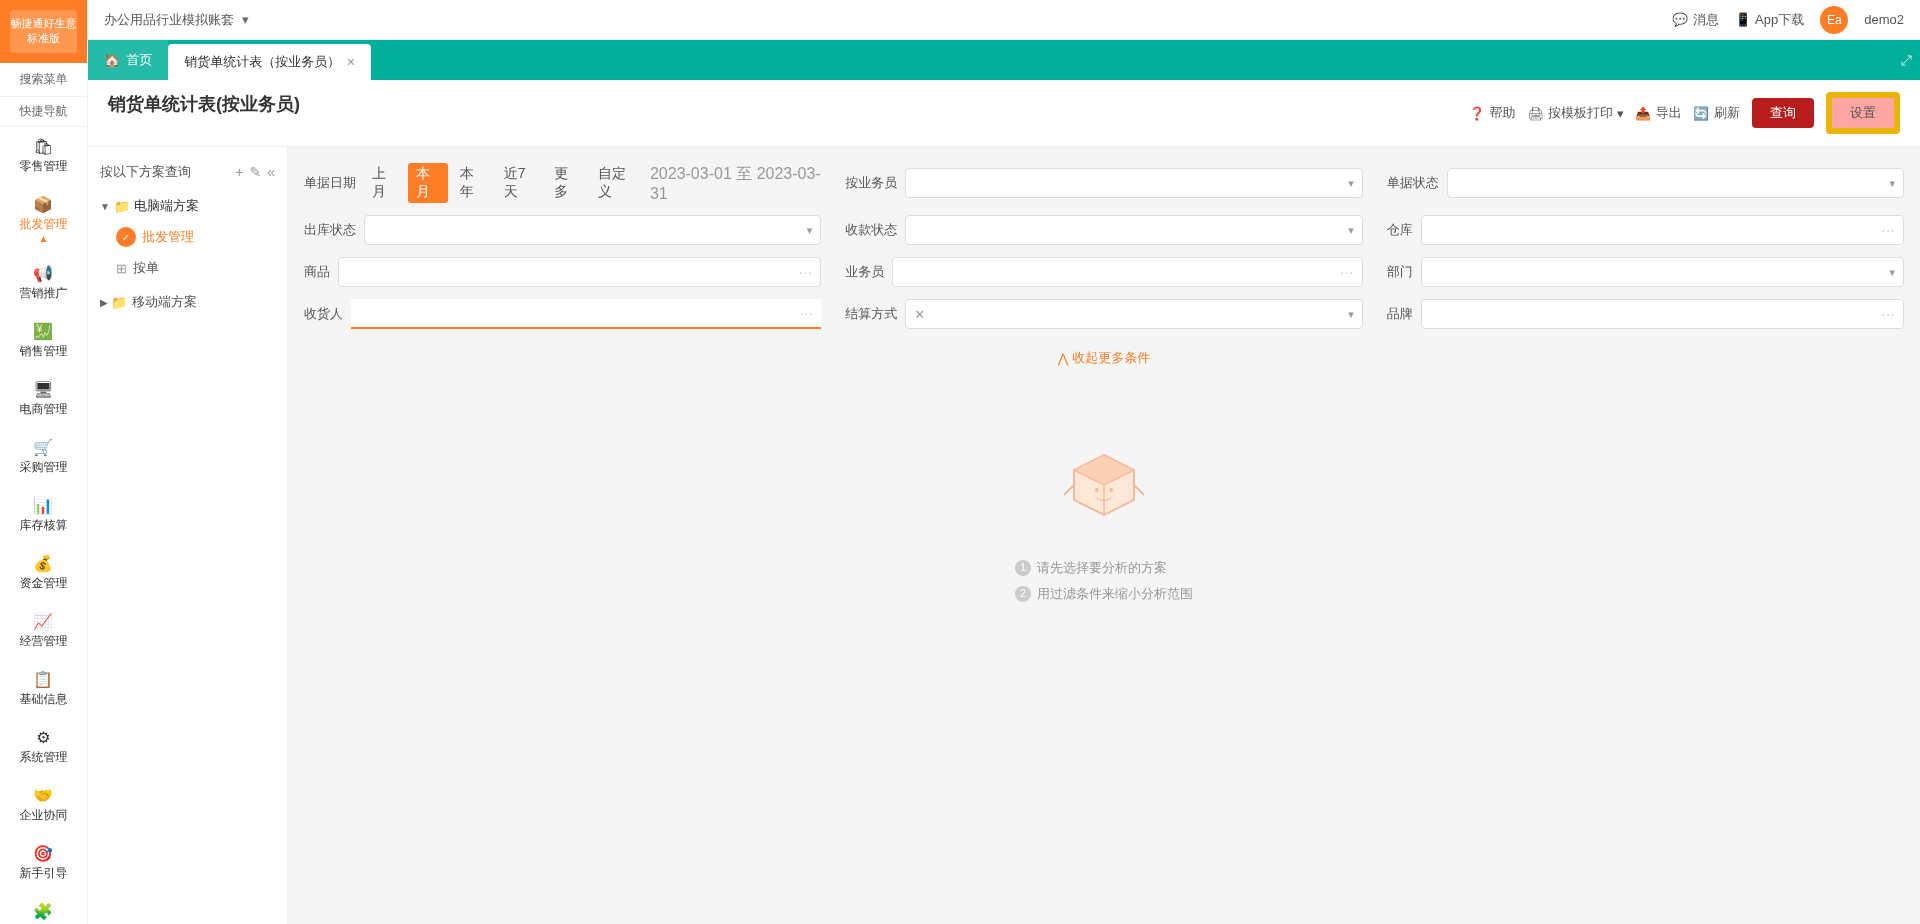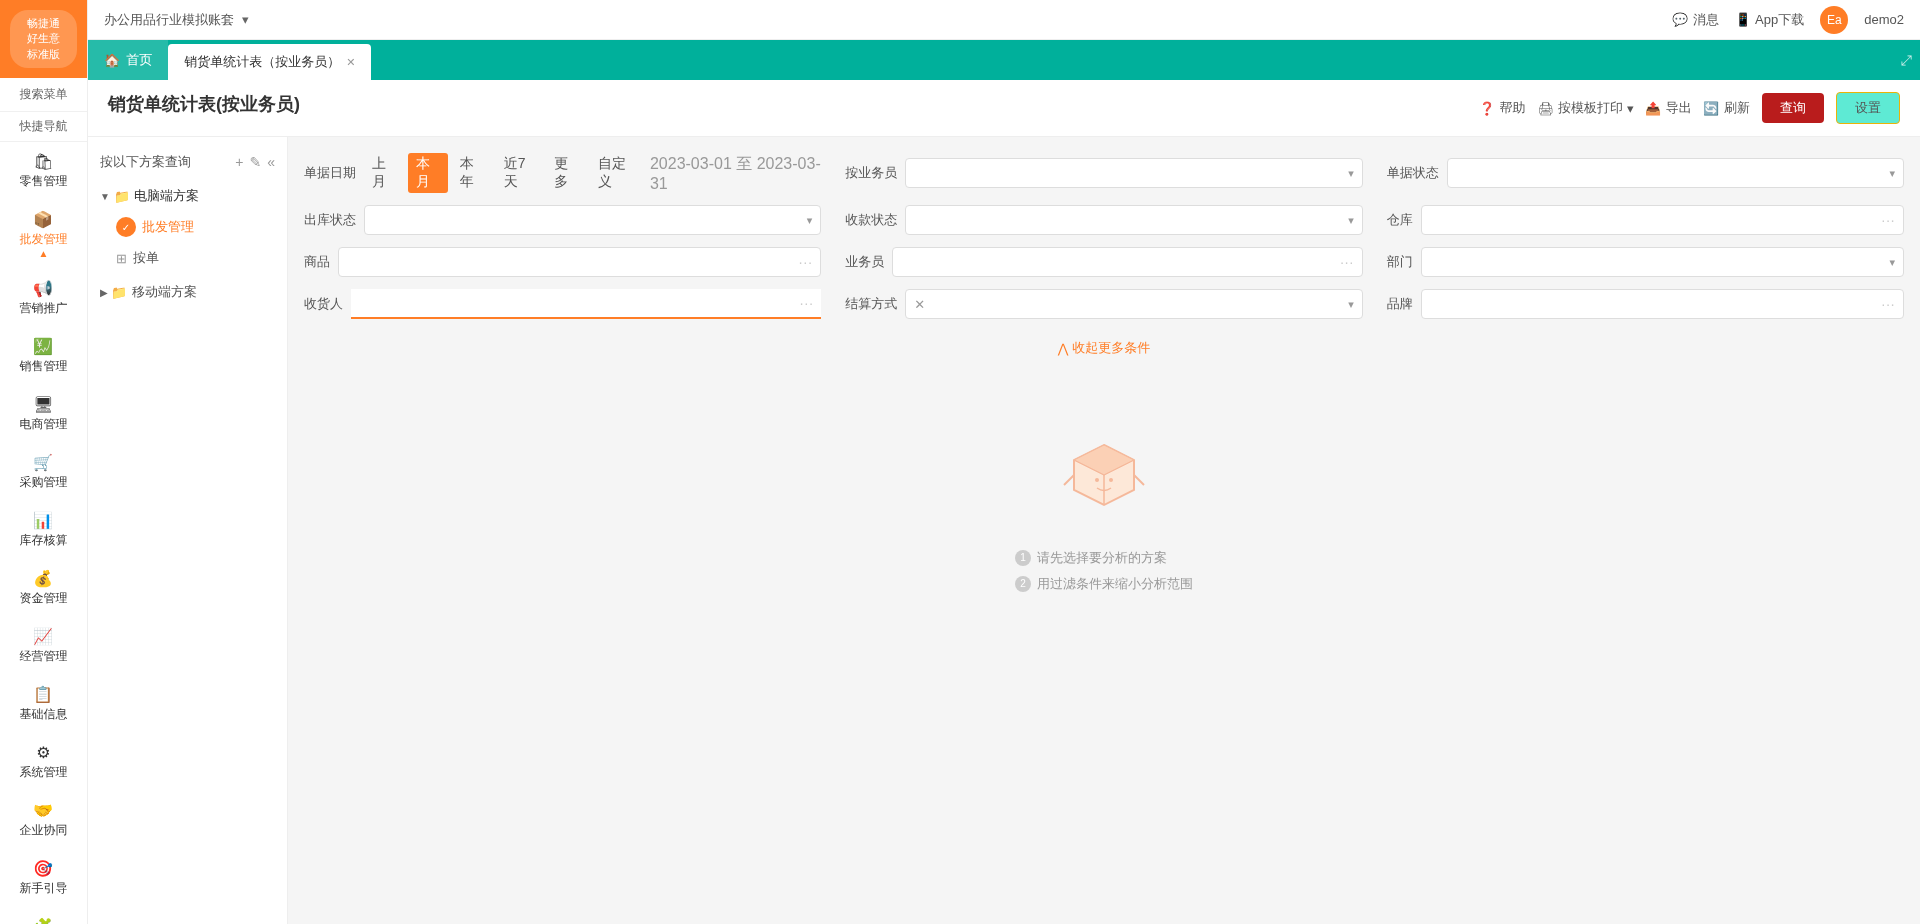--- a/index.html
+++ b/index.html
@@ -1,21 +1,21 @@
 <!DOCTYPE html>
 <html><head>
   <meta charset="utf-8">
   <style>
     * { box-sizing: border-box; margin: 0; padding: 0; font-family: 'Microsoft YaHei', Arial, sans-serif; }
     body { background: #f5f5f5; display: flex; height: 924px; overflow: hidden; font-size: 13px; }
 
     
     .sidebar { width: 88px; background: #fff; display: flex; flex-direction: column; align-items: center; border-right: 1px solid #eee; flex-shrink: 0; }
     .sidebar-logo { width: 100%; background: #ff7d26; padding: 10px; text-align: center; cursor: pointer; }
-    .sidebar-logo-inner { background: rgba(255,255,255,0.2); border-radius: 18px; padding: 6px 16px; }
+    .sidebar-logo-inner { background: rgba(255,255,255,0.2); border-radius: 4px; padding: 6px 0; }
     .sidebar-logo-text { color: #fff; font-size: 11px; line-height: 1.4; }
     .sidebar-search { padding: 8px 0; width: 100%; text-align: center; color: #666; font-size: 12px; cursor: pointer; border-bottom: 1px solid #f0f0f0; }
     .sidebar-nav { padding: 6px 0; width: 100%; text-align: center; color: #666; font-size: 12px; cursor: pointer; border-bottom: 1px solid #f0f0f0; }
     .sidebar-item { width: 100%; text-align: center; padding: 10px 4px; font-size: 12px; color: #333; cursor: pointer; }
     .sidebar-item.active { color: #ff7d26; }
     .sidebar-item .icon { font-size: 16px; margin-bottom: 2px; }
 
     
     .main { flex: 1; display: flex; flex-direction: column; overflow: hidden; }
 
@@ -37,21 +37,21 @@
 
     
     .content { flex: 1; overflow: auto; background: #f5f5f5; }
 
     
     .page-header { background: #fff; padding: 12px 20px; display: flex; align-items: flex-start; justify-content: space-between; border-bottom: 1px solid #eee; }
     .page-title { font-size: 18px; font-weight: bold; color: #333; }
     .page-actions { display: flex; align-items: center; gap: 12px; }
     .page-action-btn { display: flex; align-items: center; gap: 4px; color: #555; font-size: 13px; cursor: pointer; }
     .btn-primary { background: #b91c1c; color: #fff; border: none; padding: 6px 18px; border-radius: 4px; cursor: pointer; font-size: 13px; }
-    .btn-default { background: #5eead4; color: #555; border: 1px solid #eab308; padding: 6px 18px; border-radius: 4px; cursor: pointer; font-size: 13px; }
+    .btn-default { background: #fca5a5; color: #555; border: 6px solid #eab308; padding: 6px 18px; border-radius: 4px; cursor: pointer; font-size: 13px; }
 
     
     .inner-layout { display: flex; height: calc(100% - 50px); }
 
     
     .left-panel { width: 200px; background: #fff; border-right: 1px solid #eee; flex-shrink: 0; padding: 10px 0; }
     .left-panel-header { display: flex; align-items: center; justify-content: space-between; padding: 6px 12px; font-size: 13px; color: #555; }
     .left-panel-header-actions { display: flex; gap: 6px; }
     .left-panel-icon { cursor: pointer; color: #999; font-size: 14px; }
     .tree-section { margin-top: 4px; }

